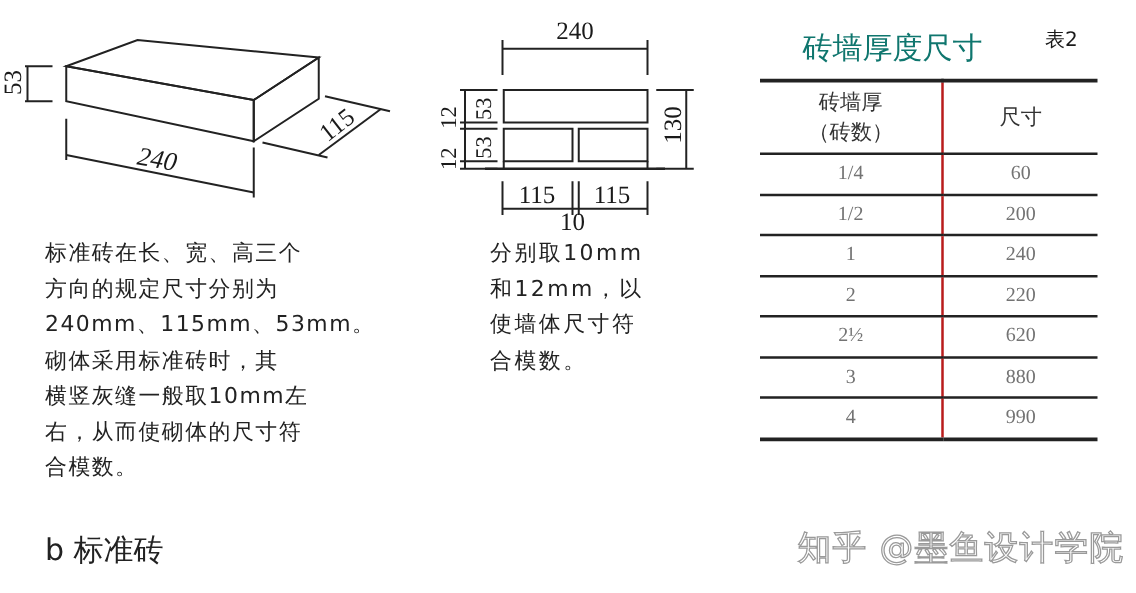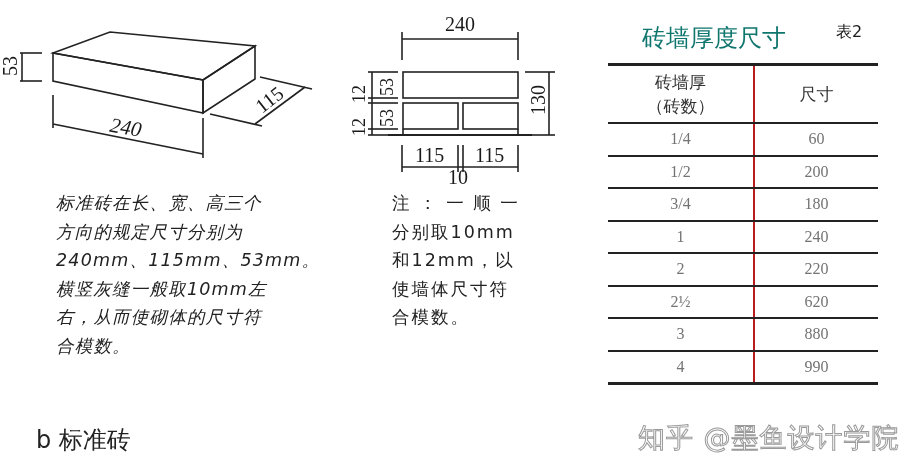--- a/index.html
+++ b/index.html
@@ -83,32 +83,32 @@
   <text font-size="18" transform="translate(45,103) rotate(-90)">12</text>
   <text font-size="18" transform="translate(45,136) rotate(-90)">12</text>
   <text font-size="18" transform="translate(73,96) rotate(-90)">53</text>
   <text font-size="18" transform="translate(73,127) rotate(-90)">53</text>
   <text font-size="20" transform="translate(225,115) rotate(-90)">130</text>
   <text x="95" y="162" font-size="20">115</text>
   <text x="155" y="162" font-size="20">115</text>
   <text x="128" y="184" font-size="20">10</text>
 </svg>
 
-<div class="para" style="left:56px;top:189px;font-style:italic;">
+<div class="para" style="left:36px;top:189px;">
   <div>标准砖在长、宽、高三个</div>
   <div>方向的规定尺寸分别为</div>
   <div>240mm、115mm、53mm。</div>
+  <div>砌体采用标准砖时，其</div>
   <div>横竖灰缝一般取10mm左</div>
   <div>右，从而使砌体的尺寸符</div>
   <div>合模数。</div>
 </div>
 <div class="caption">b 标准砖</div>
 
 <div class="para" style="left:392px;top:189px;letter-spacing:2px;">
-  <div>注 ： 一 顺 一</div>
   <div>分别取10mm</div>
   <div>和12mm，以</div>
   <div>使墙体尺寸符</div>
   <div>合模数。</div>
 </div>
 
 <div class="tbl-title">砖墙厚度尺寸</div>
 <div class="tbl-no">表2</div>
 <table class="t">
   <tbody>
@@ -119,24 +119,20 @@
     </td>
     <td>尺寸</td>
   </tr>
   <tr>
         <td class="l">1/4</td>
         <td>60</td>
       </tr>
   <tr>
         <td class="l">1/2</td>
         <td>200</td>
-      </tr>
-  <tr>
-        <td class="l">3/4</td>
-        <td>180</td>
       </tr>
   <tr>
         <td class="l">1</td>
         <td>240</td>
       </tr>
   <tr>
         <td class="l">2</td>
         <td>220</td>
       </tr>
   <tr>

